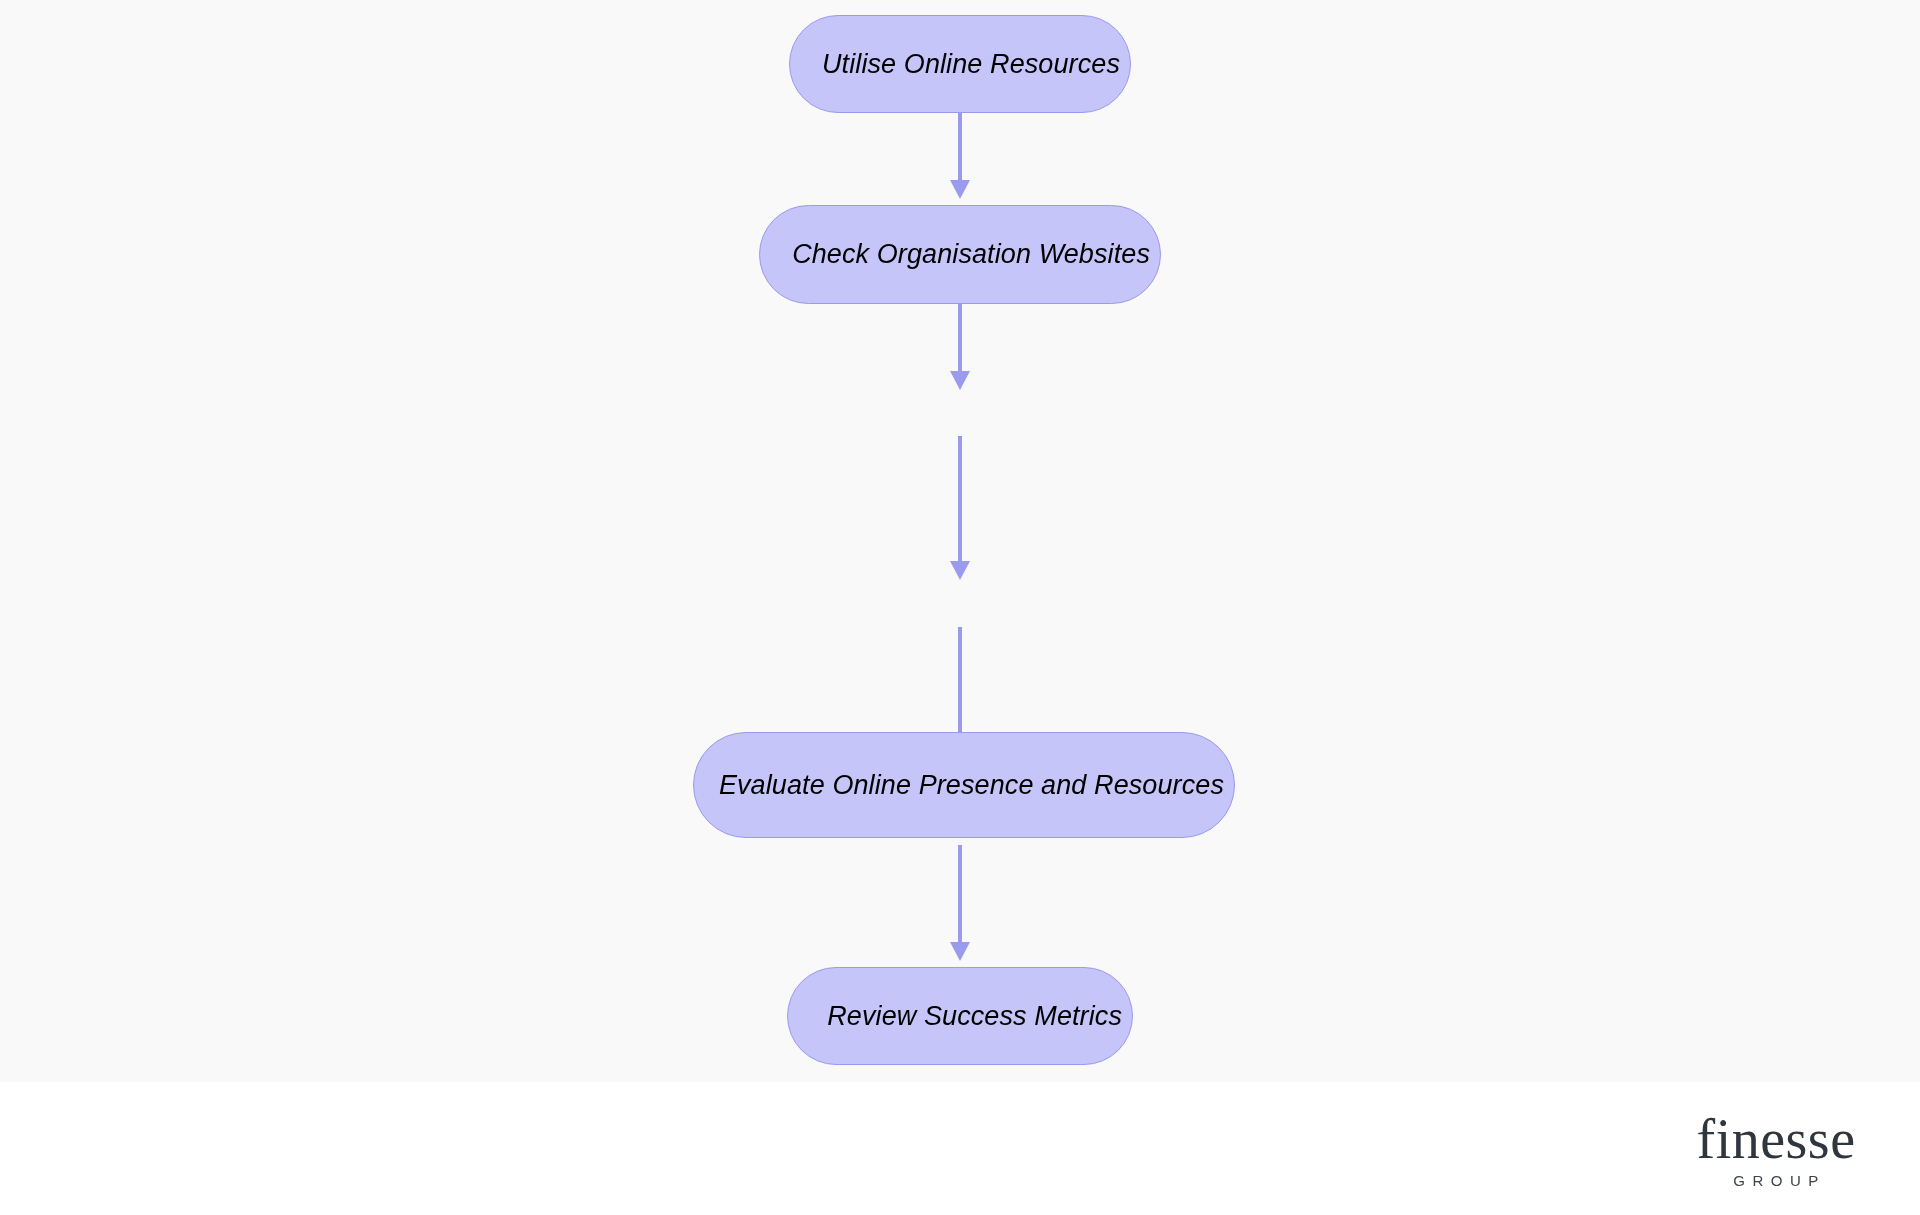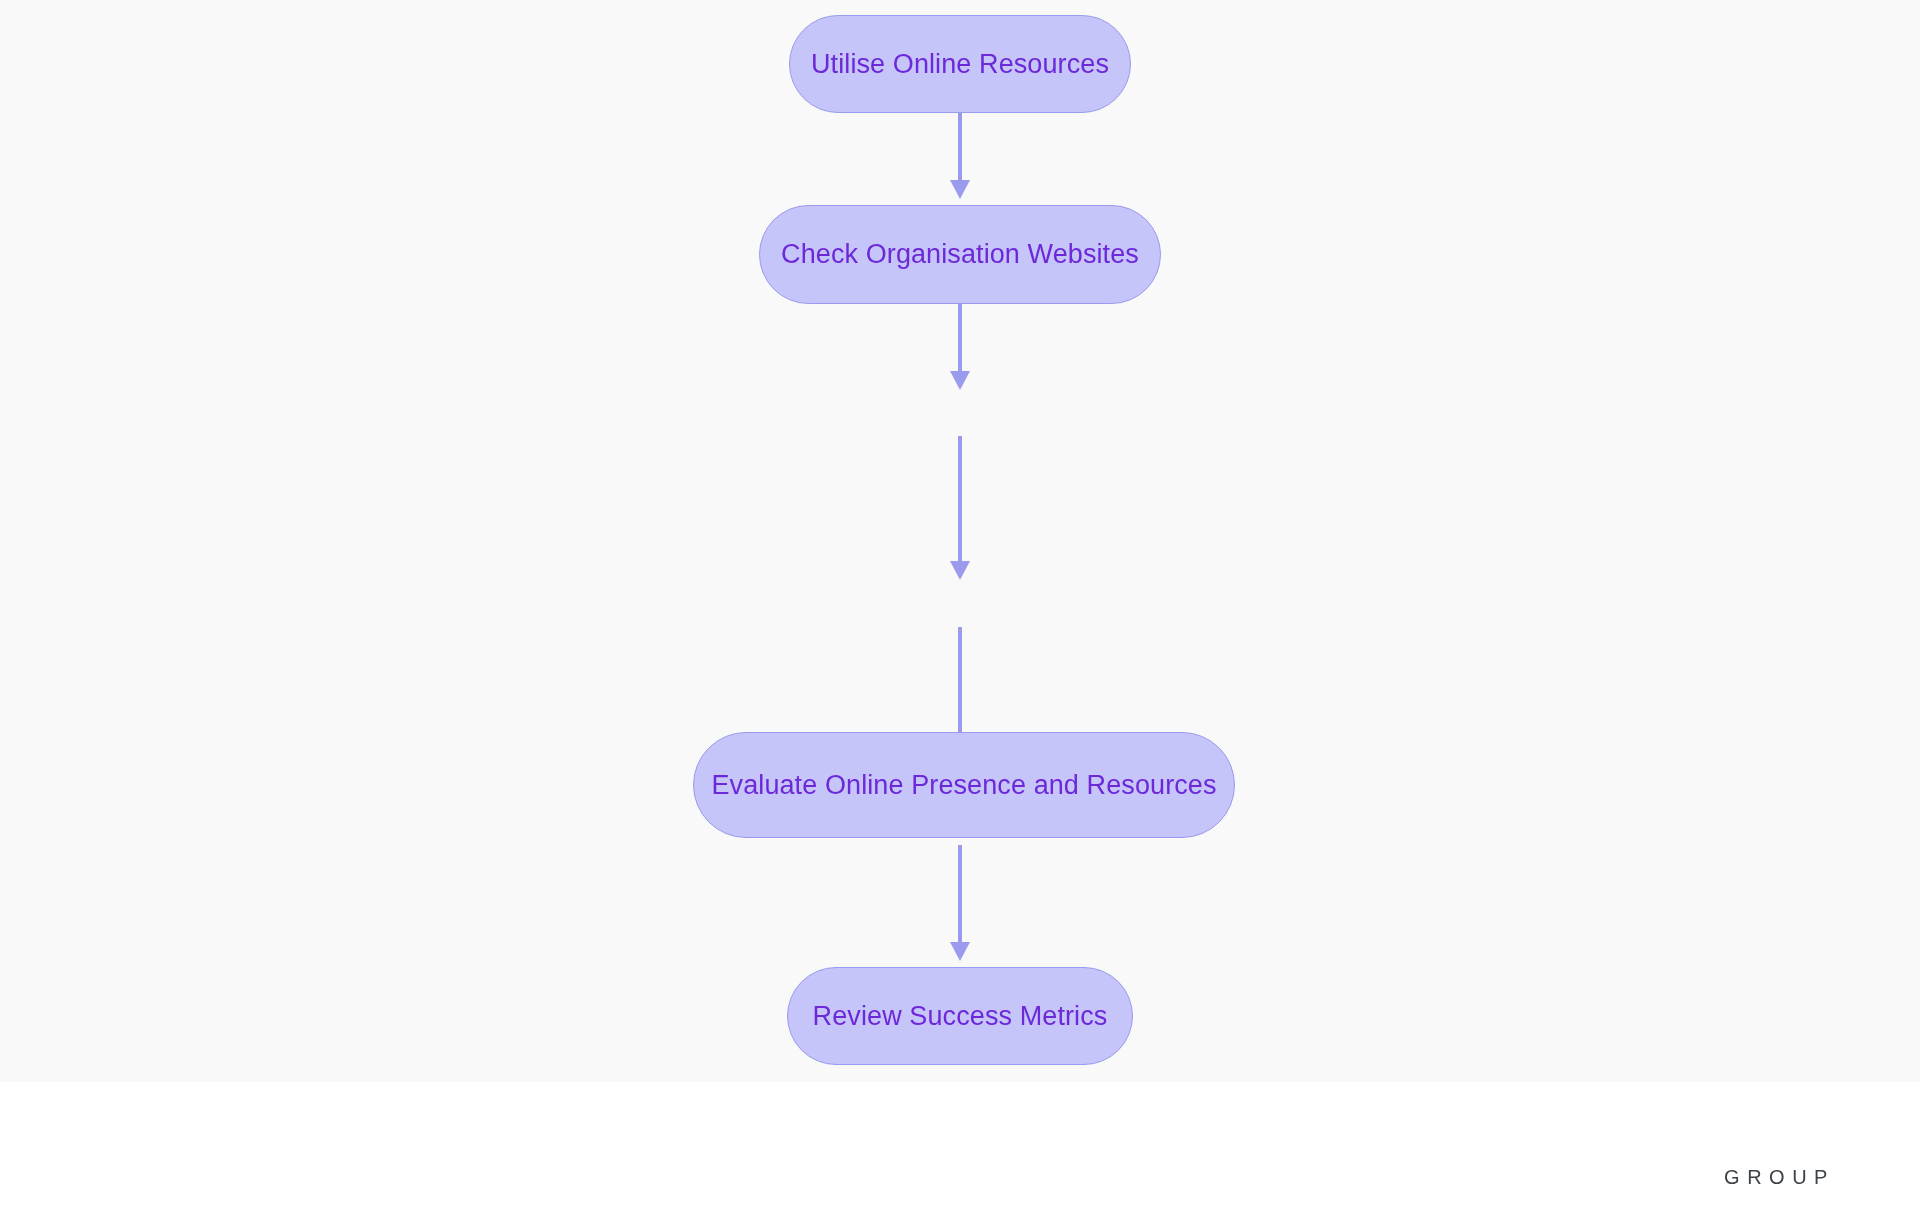--- a/index.html
+++ b/index.html
@@ -42,27 +42,28 @@
   }
 
   .node {
     position: absolute;
     box-sizing: border-box;
     background: #c5c5f9;
     border: 1.6px solid #9a9aee;
     border-radius: 999px;
     display: flex;
     align-items: center;
-    justify-content: center;
-    color: #6d28d9;
+    justify-content: flex-end;
+    color: #000000;
     font-size: 27px;
     font-weight: 400;
     letter-spacing: 0.1px;
     white-space: nowrap;
     line-height: 1;
+    font-style: italic;
   }
 
   .node-label {
     display: block;
     padding: 0 10px;
   }
 
   
   #logo {
     position: absolute;
@@ -76,21 +77,21 @@
     font-size: 56px;
     line-height: 0.95;
     color: #2f363d;
     letter-spacing: 0.5px;
     display: block;
   }
   #logo .subword {
     display: block;
     margin-top: 6px;
     font-family: "Liberation Sans", sans-serif;
-    font-size: 20px;
+    font-size: 15px;
     letter-spacing: 7.5px;
     color: #3b4349;
     padding-left: 7px;
   }
 </style>
 </head>
 <body>
 
 <div id="canvas"></div>
 
@@ -138,14 +139,15 @@
     <span class="node-label">Evaluate Online Presence and Resources</span>
   </div>
 
   <div class="node" style="left:787px; top:967px; width:346px; height:98px;">
     <span class="node-label">Review Success Metrics</span>
   </div>
 
 </div>
 
 <div id="logo">
+  <span class="wordmark">finesse</span>
   <span class="subword">GROUP</span>
 </div>
 
 </body></html>

